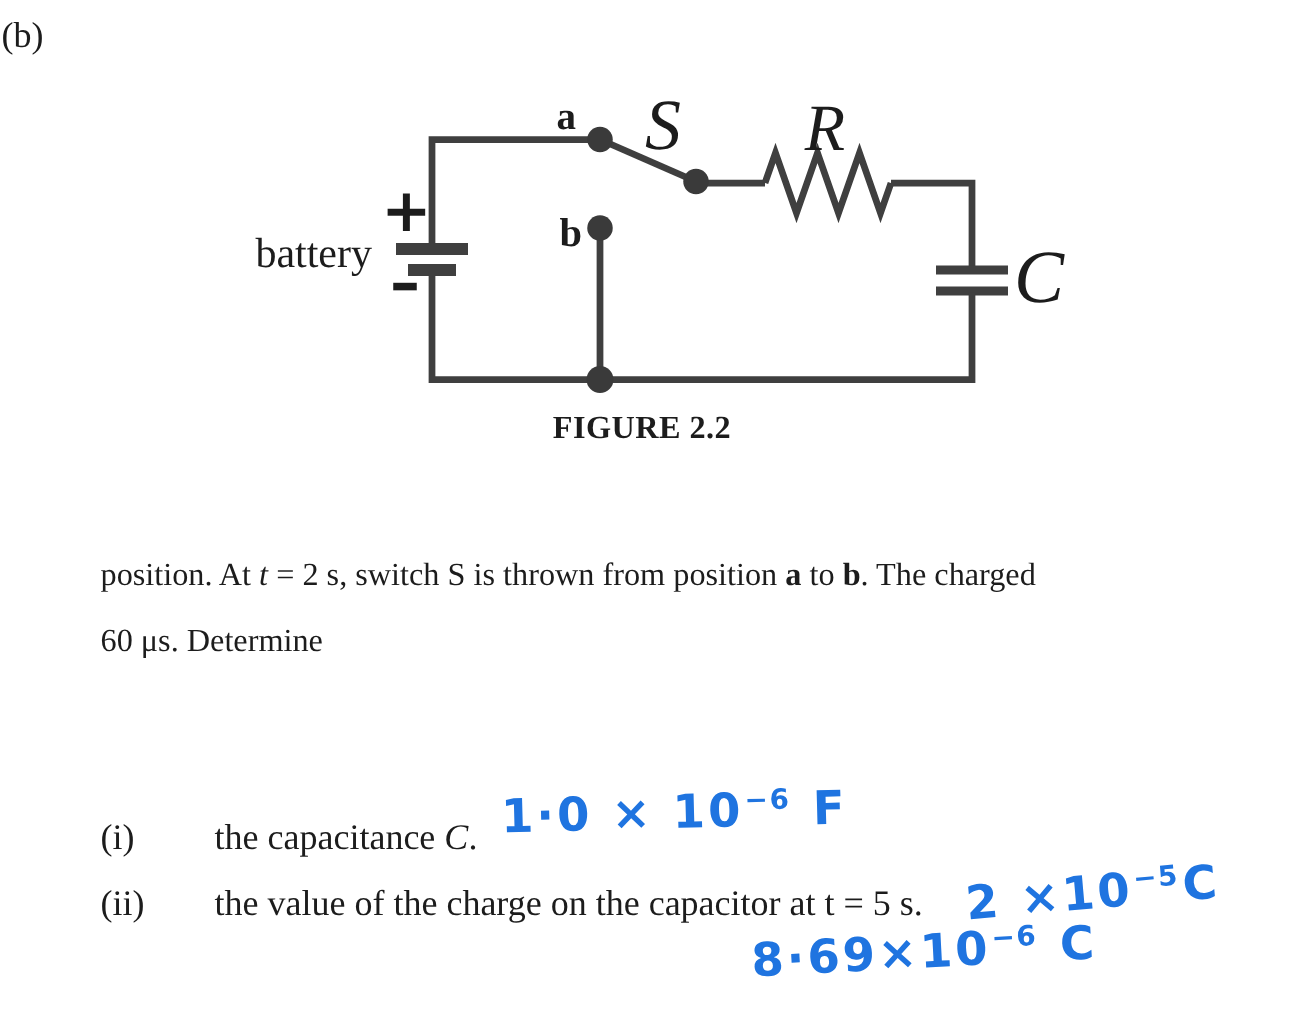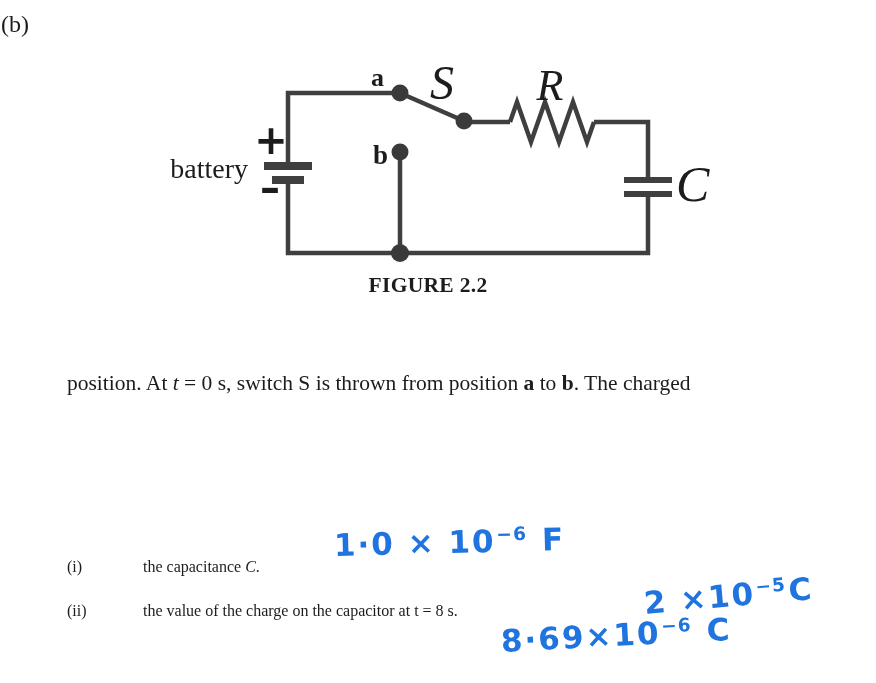--- a/index.html
+++ b/index.html
@@ -16,21 +16,21 @@
   
   .circuit{left:160px;top:55px;width:560px;height:250px;}
   .fig-caption{left:328px;top:273px;width:200px;text-align:center;
     font-weight:bold;font-size:21.5px;letter-spacing:.3px;}
   
   .para{left:67px;top:362px;width:800px;font-size:21.5px;}
   .para .pline{height:43.5px;line-height:43.5px;white-space:nowrap;}
   .b{font-weight:bold;}
   .it{font-style:italic;}
   
-  .qrow{left:67px;width:800px;font-size:16px;white-space:nowrap;margin-top:12px;}
+  .qrow{left:67px;width:800px;font-size:24px;white-space:nowrap;}
   .qnum{display:inline-block;width:76px;}
   
   .hand{
     font-family:"DejaVu Sans", sans-serif;
     font-weight:bold;
     color:#1f74e0;
     letter-spacing:2px;
     white-space:nowrap;
     transform-origin:left center;
   }
@@ -86,27 +86,28 @@
       <text x="88" y="123" font-size="28" text-anchor="end">battery</text>
       <text x="111" y="99" font-size="40" font-weight="bold" text-anchor="middle" font-family="DejaVu Sans, sans-serif">+</text>
       <text x="110" y="147" font-size="40" font-weight="bold" text-anchor="middle" font-family="DejaVu Sans, sans-serif">–</text>
       <text x="516" y="146" font-size="50" class="sv-it">C</text>
     </g>
   </svg>
 
   <div class="abs fig-caption">FIGURE 2.2</div>
 
   <div class="abs para">
-    <div class="pline"><span>position. At </span><span class="it">t</span><span> = 0 s, switch S is thrown from position </span><span class="b">a</span><span> to </span><span class="b">b</span><span>. The charged</span></div>
+    <div class="pline"><span>position. At </span><span class="it">t</span><span> = 2 s, switch S is thrown from position </span><span class="b">a</span><span> to </span><span class="b">b</span><span>. The charged</span></div>
+    <div class="pline"><span>60 μs. Determine</span></div>
   </div>
 
   <div class="abs qrow" style="top:546px;">
     <span class="qnum">(i)</span><span>the capacitance </span><span class="it">C</span><span>.</span>
   </div>
   <div class="abs qrow" style="top:590px;">
-    <span class="qnum">(ii)</span><span>the value of the charge on the capacitor at t = 8 s.</span>
+    <span class="qnum">(ii)</span><span>the value of the charge on the capacitor at t = 5 s.</span>
   </div>
 
   <div class="abs hand ans1"><span>1·0 × 10</span><sup>−6</sup><span> F</span></div>
   <div class="abs hand ans2"><span>2 ×10</span><sup>−5</sup><span>C</span></div>
   <div class="abs hand ans3"><span>8·69×10</span><sup>−6</sup><span> C</span></div>
 
 </div>
 
 </body></html>

